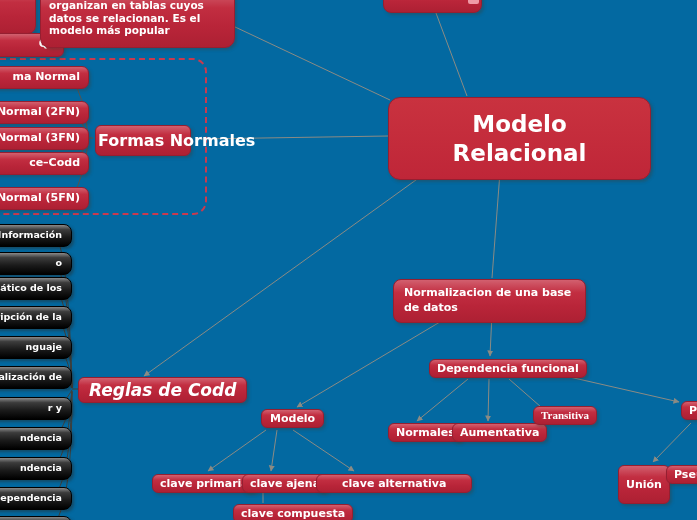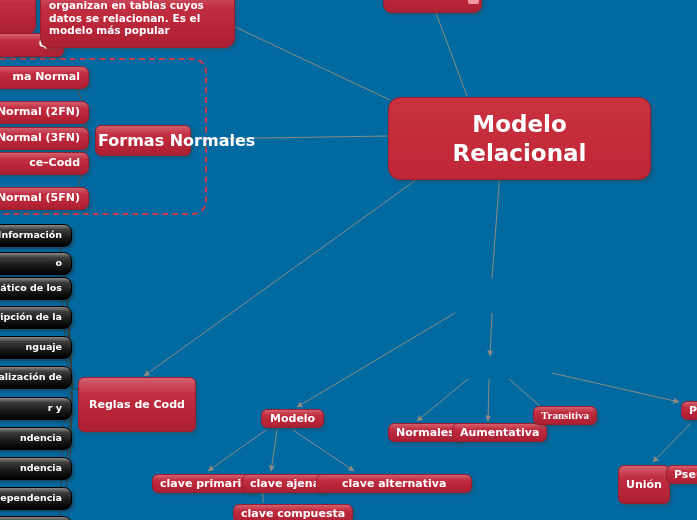--- a/index.html
+++ b/index.html
@@ -31,21 +31,21 @@
         border:2px dashed #c93a4e;border-radius:14px;}
 
   .fn-child{left:-60px;width:131px;height:15px;text-align:right;border-radius:7px;}
   .node-fn{left:95px;top:125px;width:90px;text-align:center;font-size:16px;padding:5px 2px;}
 
   .black{border:1px solid #000;border-radius:8px;
         background:linear-gradient(180deg,#8a8a8a 0%,#3c3c3c 22%,#1b1b1b 58%,#000 100%);
         box-shadow:2px 2px 3px rgba(40,40,35,.45);
         left:-112px;width:165px;height:13px;text-align:right;font-size:9.5px;padding:4px 9px 4px 8px;}
 
-  .node-reglas{left:78px;top:377px;font-size:11px;padding:20px 10px;}
+  .node-reglas{left:78px;top:377px;font-size:17px;padding:2px 10px;font-style:italic;}
   .node-norm{left:393px;top:279px;width:171px;border-radius:8px;
         white-space:normal;font-size:11px;line-height:1.35;padding:6px 10px;}
   .node-dep{left:429px;top:359px;padding:2px 7px;}
   .n-reflexiva{left:388px;top:423px;padding:2px 7px;}
   .n-aumentativa{left:452px;top:423px;padding:2px 7px;}
   .n-transitiva{left:533px;top:406px;padding:2px 7px;font-family:Liberation Serif, serif;}
   .node-claves{left:261px;top:409px;padding:2px 8px;}
   .n-primaria{left:152px;top:474px;padding:2px 7px;}
   .n-ajena{left:242px;top:474px;padding:2px 7px;}
   .n-alternativa{left:316px;top:474px;padding:2px 25px;}
@@ -136,20 +136,22 @@
   <div class="node black" style="top:277px">nático de los</div>
   <div class="node black" style="top:306px">ripción de la</div>
   <div class="node black" style="top:336px">nguaje</div>
   <div class="node black" style="top:366px">alización de</div>
   <div class="node black" style="top:397px">r y</div>
   <div class="node black" style="top:427px">ndencia</div>
   <div class="node black" style="top:457px">ndencia</div>
   <div class="node black" style="top:487px">ependencia</div>
   <div class="node black" style="top:516px"></div>
 
+  <div class="node node-norm">Normalizacion de una base de datos</div>
+  <div class="node node-dep">Dependencia funcional</div>
   <div class="node n-reflexiva">Normales</div>
   <div class="node n-aumentativa">Aumentativa</div>
   <div class="node n-transitiva">Transitiva</div>
 
   <div class="node node-claves">Modelo</div>
   <div class="node n-primaria">clave primaria</div>
   <div class="node n-ajena">clave ajena</div>
   <div class="node n-alternativa">clave alternativa</div>
   <div class="node n-compuesta">clave compuesta</div>
 

